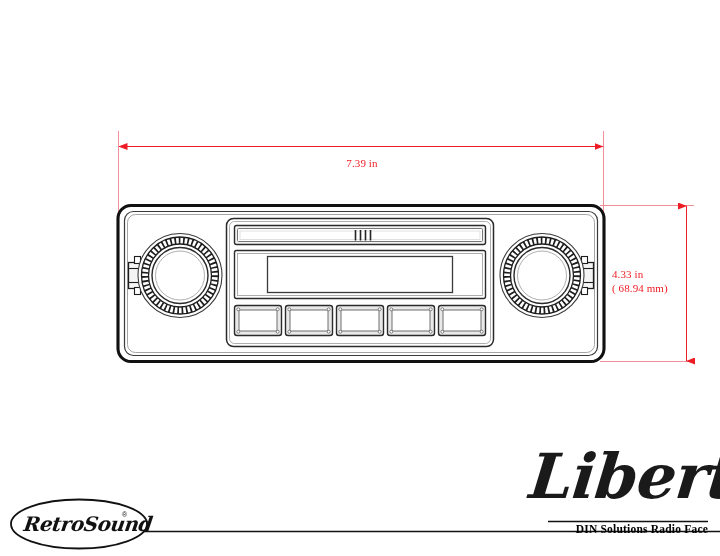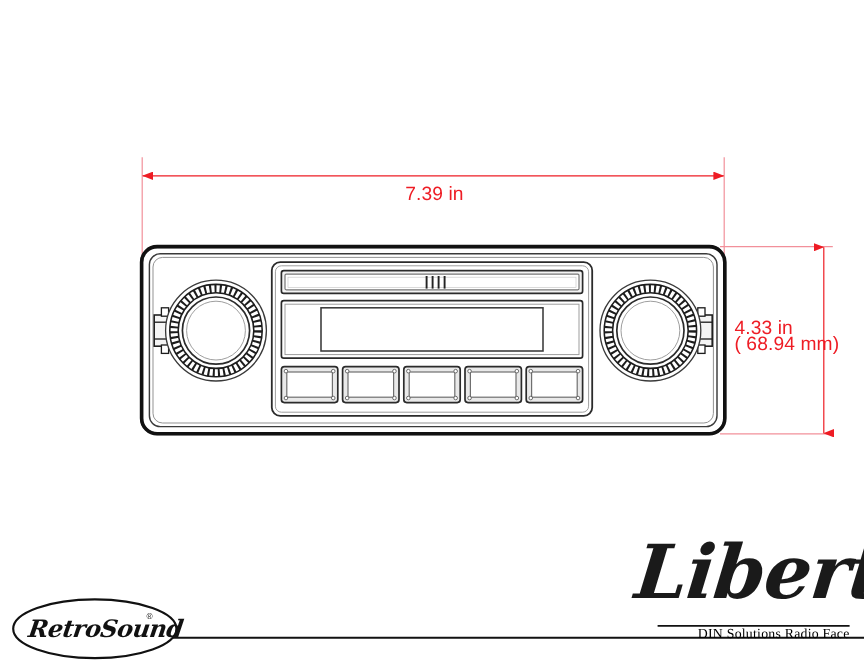--- a/index.html
+++ b/index.html
@@ -24,22 +24,22 @@
   .svg-layer {
     position: absolute;
     left: 0; top: 0;
     width: 720px;
     height: 556px;
   }
   
   .dim-text {
     position: absolute;
     color: #ee1c24;
-    font-family: Liberation Sans, sans-serif;
-    font-size: 16px;
+    font-family: Liberation Serif, serif;
+    font-size: 11px;
     line-height: 14px;
     text-align: center;
     white-space: nowrap;
     letter-spacing: 0.1px;
   }
   #dim-width-text {
     left: 292px;
     top: 156px;
     width: 140px;
   }
@@ -68,21 +68,21 @@
     letter-spacing: -1px;
     transform: skewX(-6deg);
   }
   #footer-tagline {
     position: absolute;
     left: 500px;
     top: 523px;
     width: 208px;
     text-align: right;
     font-family: "Liberation Serif", serif;
-    font-weight: 400;
+    font-weight: 700;
     font-size: 11.5px;
     color: #000000;
     letter-spacing: 0.2px;
     white-space: nowrap;
   }
   #retro-wordmark {
     position: absolute;
     left: 24px;
     top: 509px;
     width: 112px;

